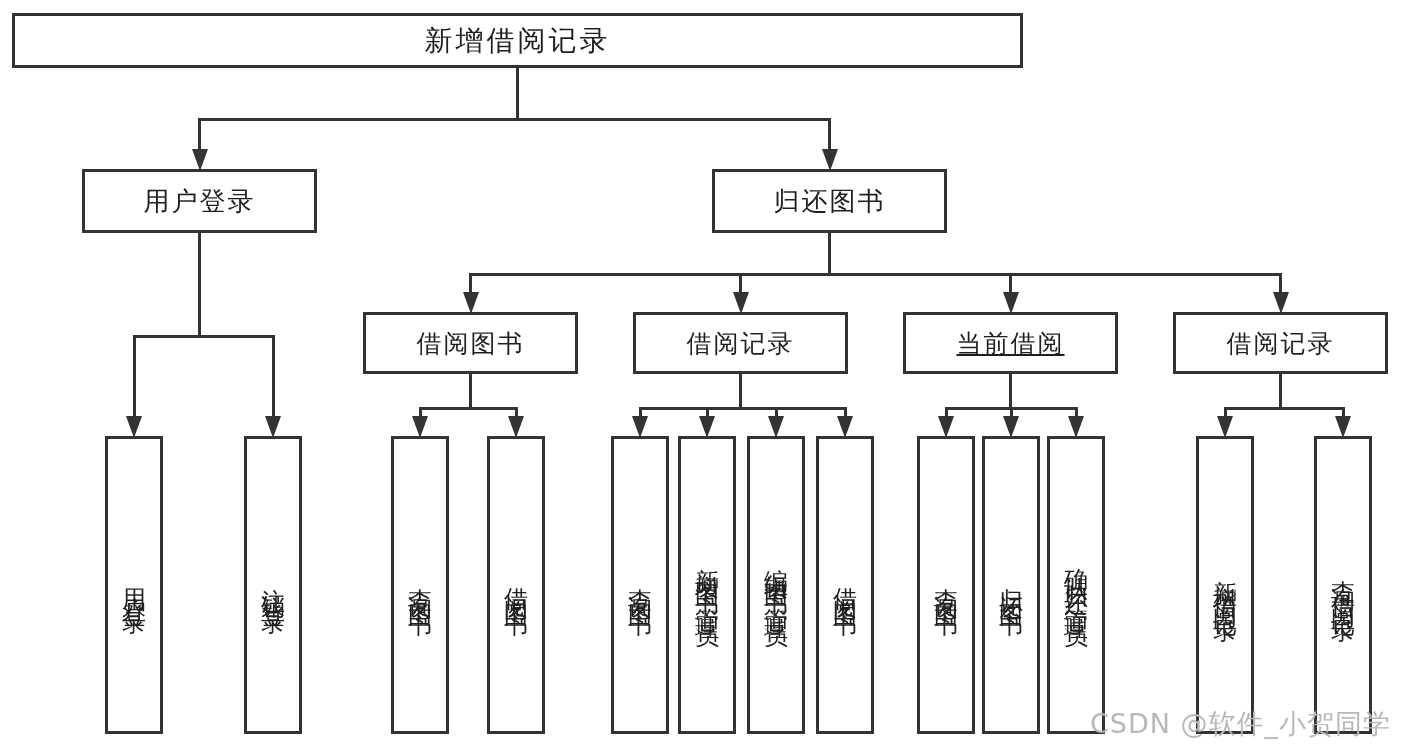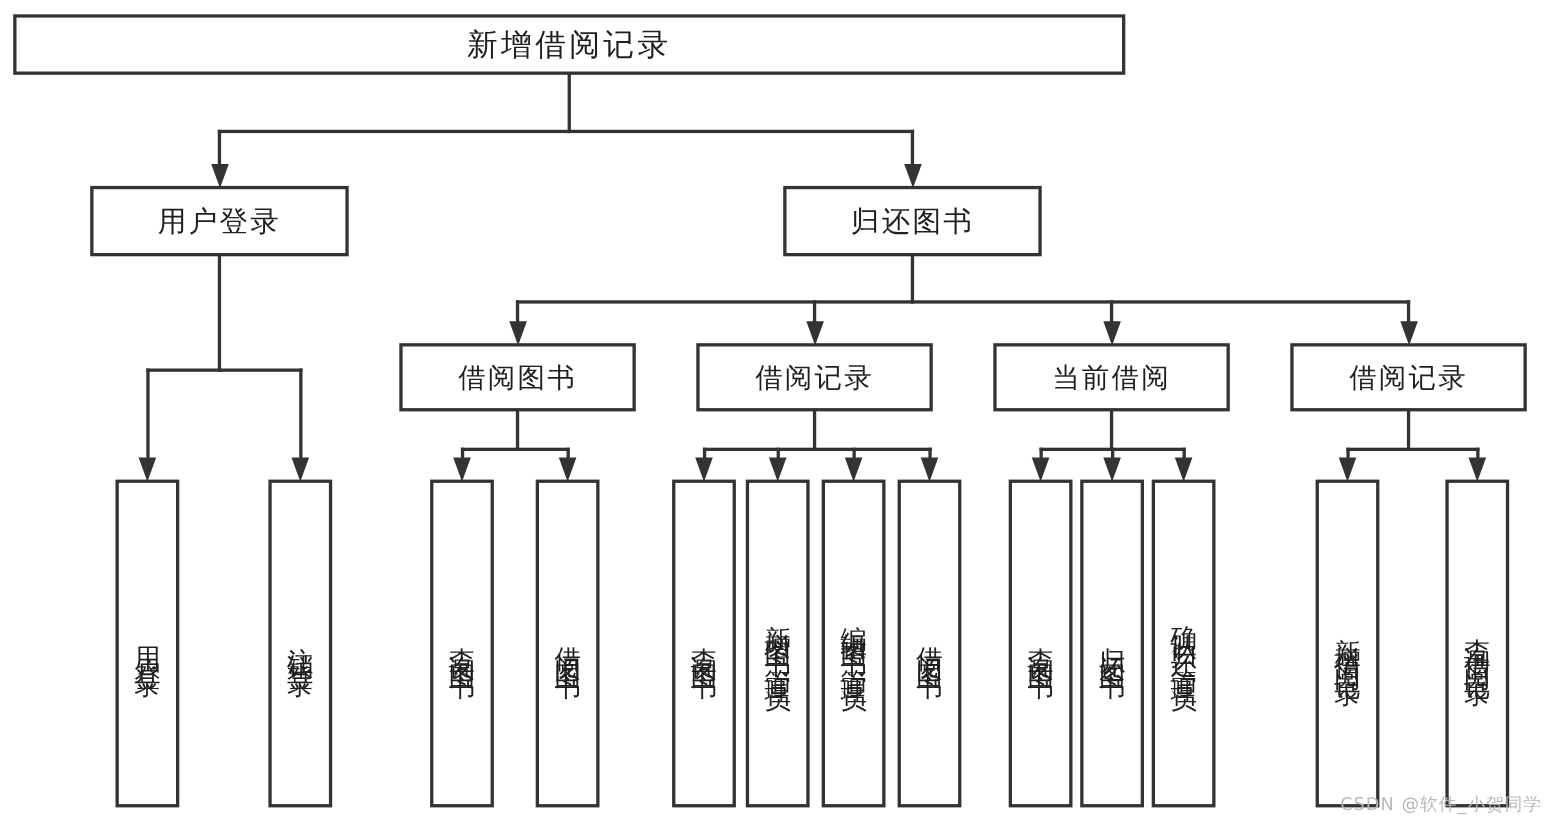--- a/index.html
+++ b/index.html
@@ -34,23 +34,23 @@
   .arrow {
     position: absolute;
     width: 0; height: 0;
     border-style: solid;
     border-color: transparent;
     border-width: 22px 8px 0 8px;
     border-top-color: var(--line, #333333);
   }
   #watermark {
     position: absolute;
-    right: 3px;
+    right: 14px;
     bottom: 5px;
-    font-size: 16px;
+    font-size: 27px;
     color: var(--wm, #b8b8b8);
     letter-spacing: 1px;
     white-space: nowrap;
     z-index: 5;
   }
 </style>
 </head>
 <body>
 
 <div id="diagram-canvas">
@@ -69,21 +69,21 @@
       </div>
       <div class="node leaf" style="left: 244px; top: 436px; width: 58px; height: 298px;">
         <span>注销登录</span>
       </div>
       <div class="node lv3" style="left: 363px; top: 312px; width: 215px; height: 62px;">
         <span>借阅图书</span>
       </div>
       <div class="node lv3" style="left: 633px; top: 312px; width: 215px; height: 62px;">
         <span>借阅记录</span>
       </div>
-      <div class="node lv3" style="left: 903px; top: 312px; width: 215px; height: 62px;">
+      <div class="node lv3" style="left: 903px; top: 312px; width: 215px; height: 62px; text-decoration: underline;">
         <span>当前借阅</span>
       </div>
       <div class="node lv3" style="left: 1173px; top: 312px; width: 215px; height: 62px;">
         <span>借阅记录</span>
       </div>
       <div class="node leaf" style="left: 391px; top: 436px; width: 58px; height: 298px;">
         <span>查询图书</span>
       </div>
       <div class="node leaf" style="left: 487px; top: 436px; width: 58px; height: 298px;">
         <span>借阅图书</span>

